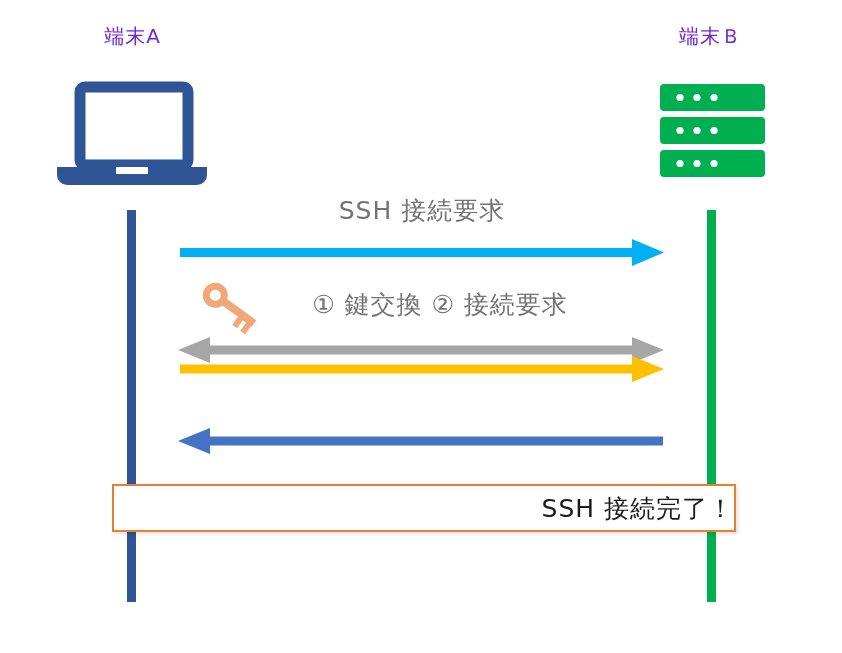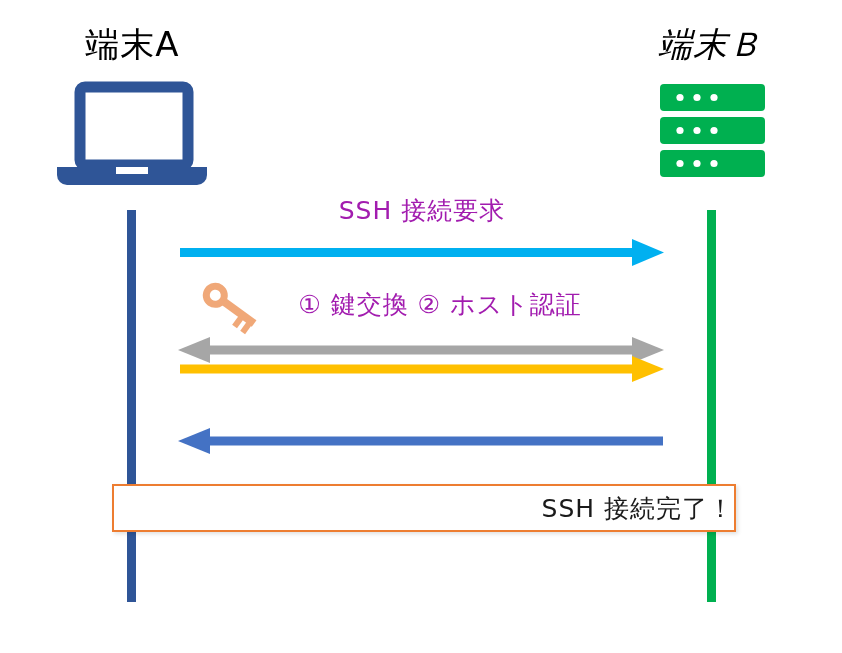--- a/index.html
+++ b/index.html
@@ -19,30 +19,30 @@
     left: 0; top: 0;
     width: 842px;
     height: 653px;
   }
   .stage svg {
     position: absolute;
     left: 0; top: 0;
   }
   .label {
     position: absolute;
-    color: #a21caf;
+    color: #737373;
     font-size: 25px;
     letter-spacing: 1px;
     text-align: center;
     line-height: 1.2;
     white-space: nowrap;
   }
   .node-label {
-    font-size: 34px;
-    color: #000000;
+    font-size: 20px;
+    color: #6d28d9;
   }
   .completion-box {
     position: absolute;
     left: 112px;
     top: 484px;
     width: 620px;
     height: 44px;
     background: #ffffff;
     border: 2px solid #ED7D31;
     box-shadow: 2px 2px 4px rgba(0,0,0,0.12);
@@ -108,22 +108,22 @@
       <polygon points="632,356 664,369 632,382" fill="#FFC000"></polygon>
     </g>
 
     <g>
       <rect x="208" y="436.5" width="455" height="9" fill="#4472C4"></rect>
       <polygon points="210,428 178,441 210,454" fill="#4472C4"></polygon>
     </g>
   </svg>
 
   <div class="label node-label" style="left:60px; top:24px; width:145px;">端末А</div>
-  <div class="label node-label" style="left:638px; top:24px; width:145px;font-style:italic;">端末Ｂ</div>
+  <div class="label node-label" style="left:638px; top:24px; width:145px;">端末Ｂ</div>
 
   <div class="label" style="left:180px; top:196px; width:484px;">SSH  接続要求</div>
-  <div class="label" style="left:230px; top:290px; width:420px;">①  鍵交換  ②  ホスト認証</div>
+  <div class="label" style="left:230px; top:290px; width:420px;">①  鍵交換  ②  接続要求</div>
 
   <div class="completion-box">
     <span>SSH  接続完了！</span>
   </div>
 
 </div>
 
 </body></html>

